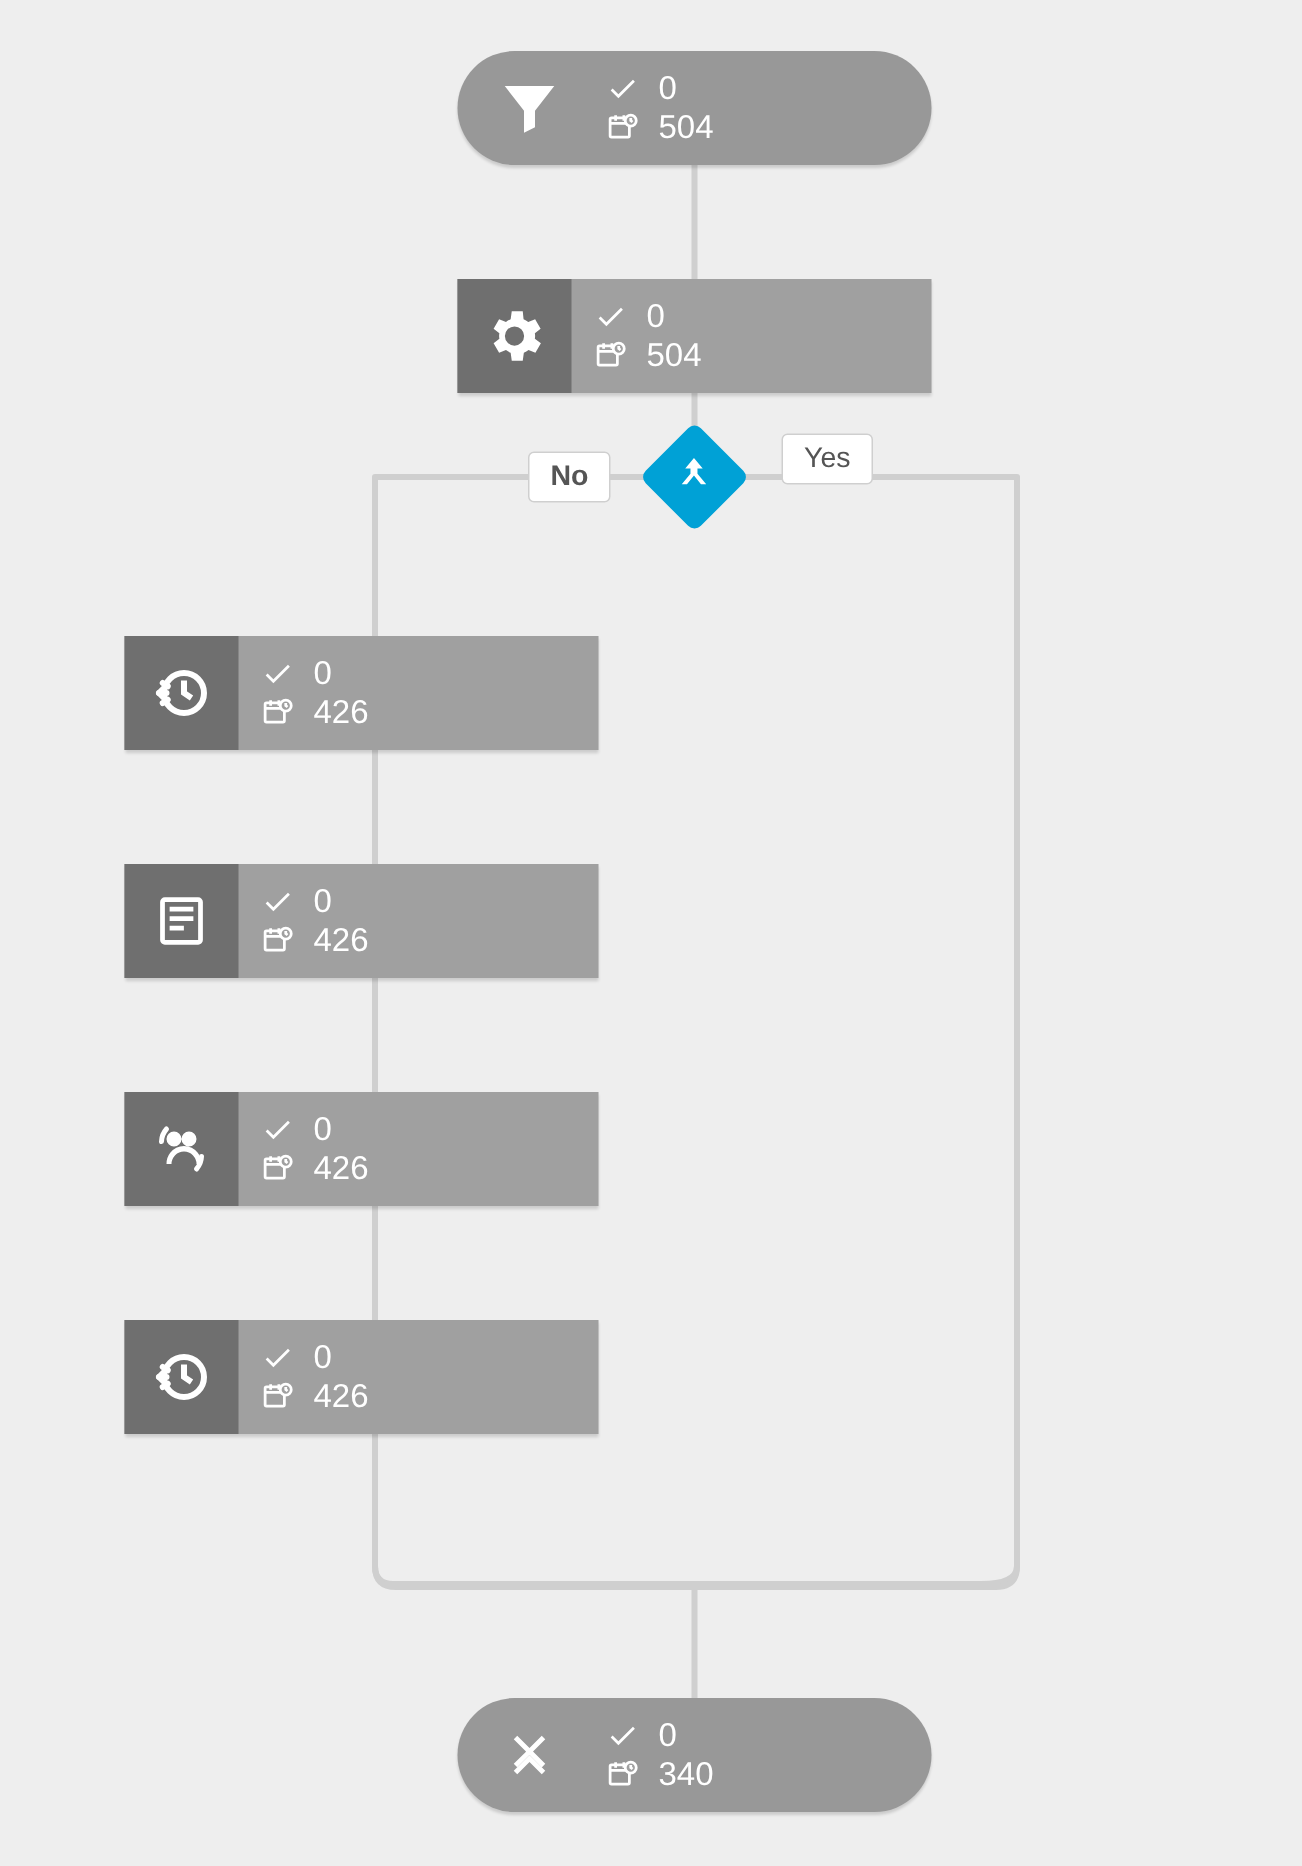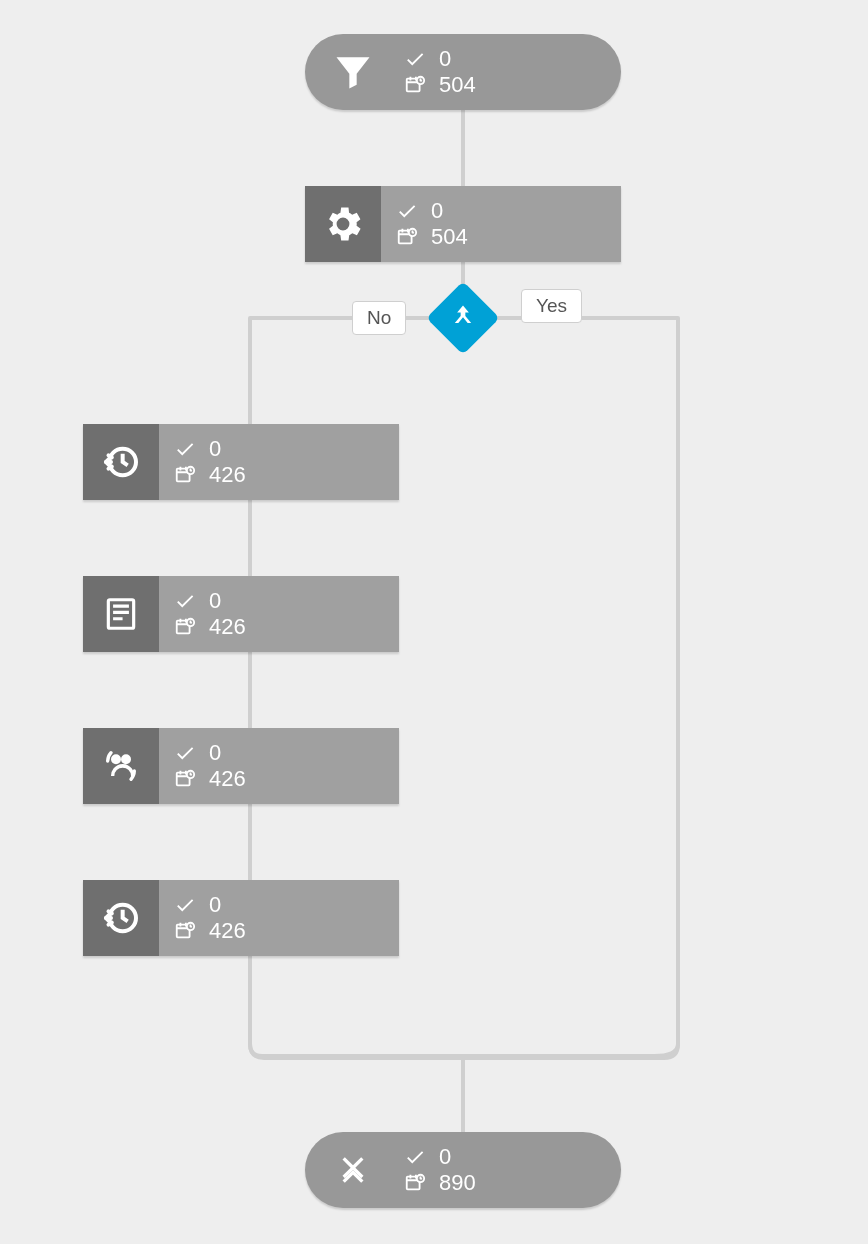--- a/index.html
+++ b/index.html
@@ -212,21 +212,21 @@
   <div class="diamond-wrap" style="left:437px; top:292px;">
     <div class="diamond">
       <span class="dia-icon">
         <svg width="28" height="28" viewBox="0 0 24 24" fill="#fff">
             <path d="M12 3 7 9h3v3l-5 6h3l4-5 4 5h3l-5-6V9h3z"></path>
           </svg>
       </span>
     </div>
   </div>
 
-  <div class="branch-label" style="left:352px; top:301px;">No</div>
+  <div class="branch-label" style="left:352px; top:301px;font-weight:bold;">No</div>
   <div class="branch-label" style="left:521px; top:289px;">Yes</div>
 
   <div class="rect" style="left:83px; top:424px;">
     <div class="icon-block">
       <svg width="40" height="40" viewBox="0 0 24 24" fill="none" stroke="#fff" stroke-width="2.4">
           <circle cx="13" cy="12" r="8"></circle>
           <path d="M13 7v5l3 2"></path>
           <path d="M3 12h3M4.5 8l2 1.3M4.5 16l2-1.3" stroke-linecap="round"></path>
           <path d="M3 12l2-2M3 12l2 2" stroke-linecap="round"></path>
         </svg>
@@ -372,18 +372,18 @@
       </div>
       <div class="stat-row">
         <span class="small-icon">
             <svg width="22" height="22" viewBox="0 0 24 24" fill="none" stroke="#fff" stroke-width="2">
               <rect x="3" y="5" width="14" height="14" rx="1"></rect>
               <path d="M3 9h14M7 3v4M13 3v4"></path>
               <circle cx="18" cy="7" r="4" fill="#a0a0a0" stroke="#fff"></circle>
               <path d="M18 5v2l1.3 1"></path>
             </svg>
           </span>
-        <span>890</span>
+        <span>340</span>
       </div>
     </div>
   </div>
 
 </div>
 
 </body></html>

